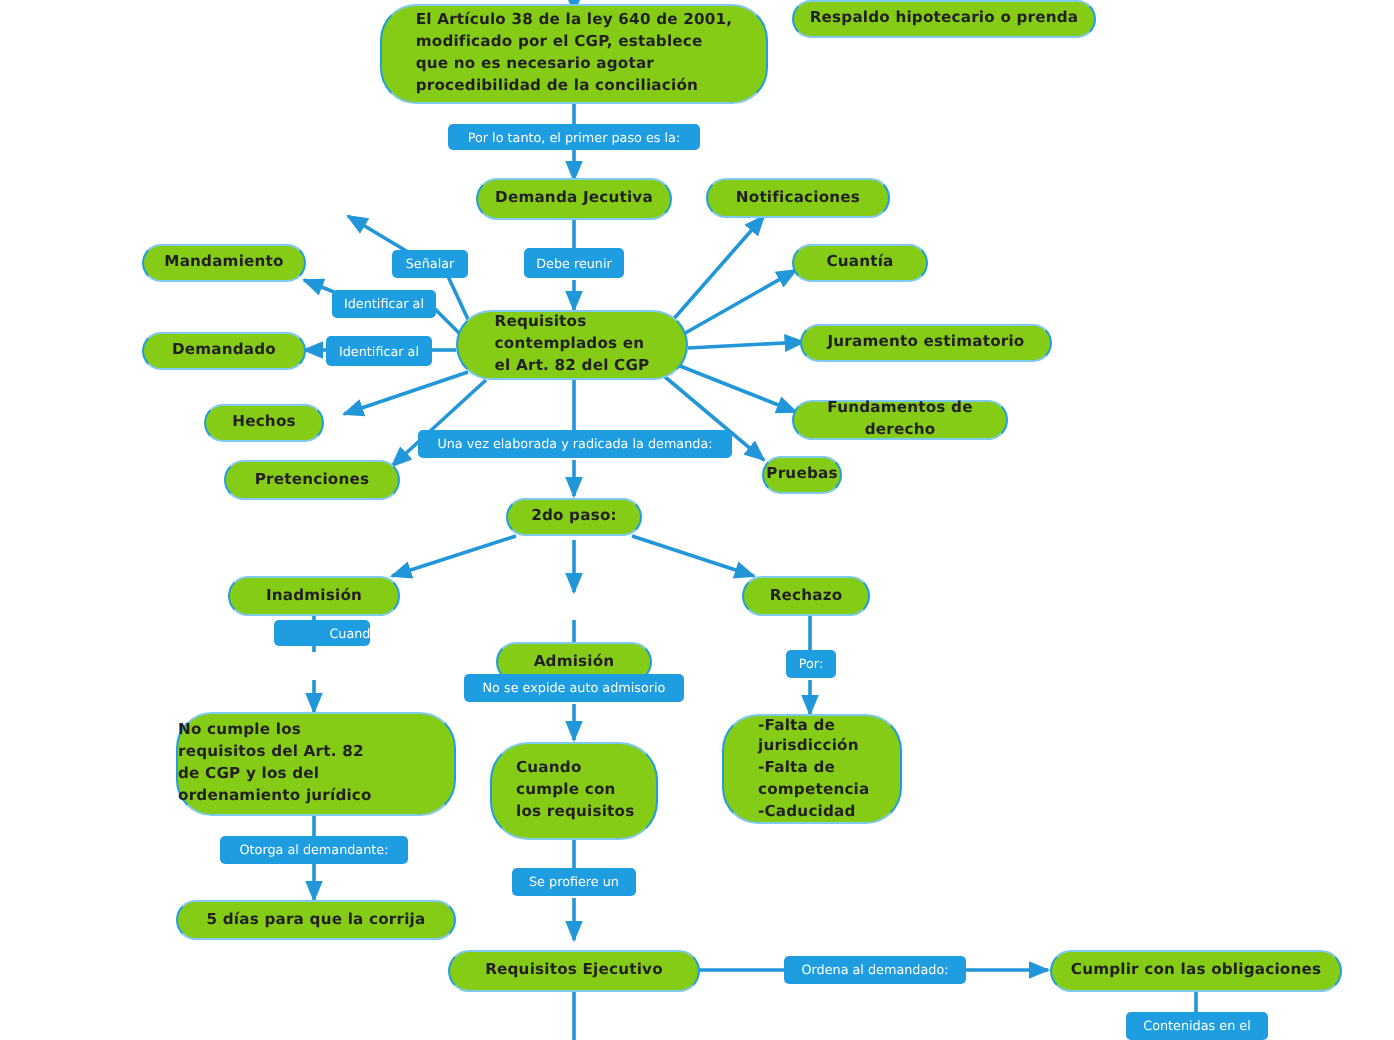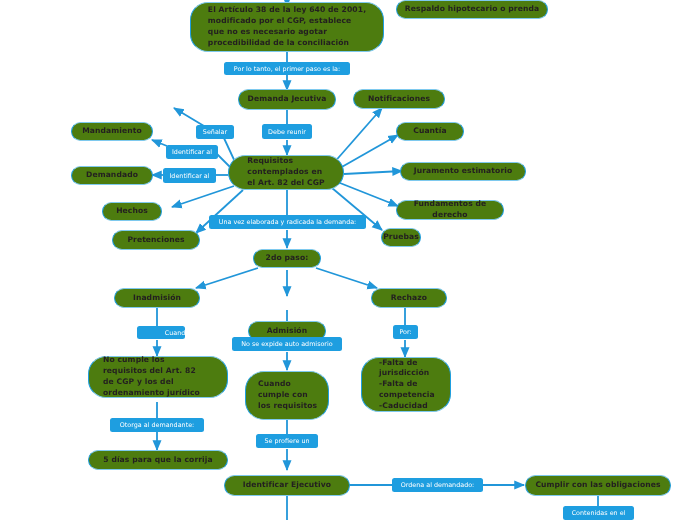--- a/index.html
+++ b/index.html
@@ -23,21 +23,21 @@
     height: 520px;
     pointer-events: none;
   }
   
   .node {
     position: absolute;
     box-sizing: border-box;
     display: flex;
     align-items: center;
     justify-content: center;
-    background: #4d7c0f;
+    background: #84cc16;
     border: 1.6px solid #1e9ee0;
     border-top-color: #7ec9ee;
     border-right-color: #1e9ee0;
     border-bottom-color: #7ec9ee;
     border-left-color: #1e9ee0;
     border-radius: 999px;
     color: #231f20;
     font-weight: bold;
     font-size: 7.6px;
     line-height: 1.42;
@@ -185,23 +185,23 @@
   <div class="node" style="left:381px; top:228px; width:40px; height:19px;">Pruebas</div>
 
   <div class="node" style="left:112px; top:230px; width:88px; height:20px;text-align:right;">Pretenciones</div>
 
   <div class="node" style="left:253px; top:249px; width:68px; height:19px;">2do paso:</div>
 
   <div class="node" style="left:114px; top:288px; width:86px; height:20px;">Inadmisión</div>
 
   <div class="node" style="left:248px; top:297px; width:78px; height:20px;margin-top:24px;">Admisión</div>
 
-  <div class="node" style="left:371px; top:288px; width:76px; height:20px;">Rechazo</div>
-
-  <div class="node multi" style="left:88px; top:356px; width:140px; height:42px; padding-left:14px;">
+  <div class="node" style="left:371px; top:288px; width:64px; height:20px;">Rechazo</div>
+
+  <div class="node multi" style="left:88px; top:356px; width:140px; height:52px; padding-left:0;">
     <span>
       <span>No cumple los</span><br>
       <span>requisitos del Art. 82</span><br>
       <span>de CGP y los del</span><br>
       <span>ordenamiento jurídico</span>
     </span>
   </div>
 
   <div class="node multi" style="left:245px; top:371px; width:84px; height:49px; padding-left:12px;border-radius:19px;">
     <span>
@@ -216,37 +216,37 @@
       <span>-Falta de</span><br>
       <span>jurisdicción</span><br>
       <span>-Falta de</span><br>
       <span>competencia</span><br>
       <span>-Caducidad</span>
     </span>
   </div>
 
   <div class="node" style="left:88px; top:450px; width:140px; height:20px;">5 días para que la corrija</div>
 
-  <div class="node" style="left:224px; top:475px; width:126px; height:21px;">Identificar Ejecutivo</div>
+  <div class="node" style="left:224px; top:475px; width:126px; height:21px;">Requisitos Ejecutivo</div>
 
   <div class="node" style="left:525px; top:475px; width:146px; height:21px;">Cumplir con las obligaciones</div>
 
   <div class="badge" style="left:224px; top:62px; width:126px; height:13px;">Por lo tanto, el primer paso es la:</div>
 
   <div class="badge" style="left:262px; top:124px; width:50px; height:15px;">Debe reunir</div>
 
   <div class="badge" style="left:196px; top:125px; width:38px; height:14px;">Señalar</div>
 
   <div class="badge" style="left:166px; top:145px; width:52px; height:14px;">Identificar al</div>
 
   <div class="badge" style="left:163px; top:168px; width:53px; height:15px;">Identificar al</div>
 
   <div class="badge" style="left:209px; top:215px; width:157px; height:14px;">Una vez elaborada y radicada la demanda:</div>
 
-  <div class="badge" style="left:137px; top:326px; width:48px; height:13px;padding-left:39px;">Cuando:</div>
+  <div class="badge" style="left:137px; top:310px; width:48px; height:13px;padding-left:39px;">Cuando:</div>
 
   <div class="badge" style="left:232px; top:337px; width:110px; height:14px;">No se expide auto admisorio</div>
 
   <div class="badge" style="left:393px; top:325px; width:25px; height:14px;">Por:</div>
 
   <div class="badge" style="left:110px; top:418px; width:94px; height:14px;">Otorga al demandante:</div>
 
   <div class="badge" style="left:256px; top:434px; width:62px; height:14px;">Se profiere un</div>
 
   <div class="badge" style="left:392px; top:478px; width:91px; height:14px;">Ordena al demandado:</div>

